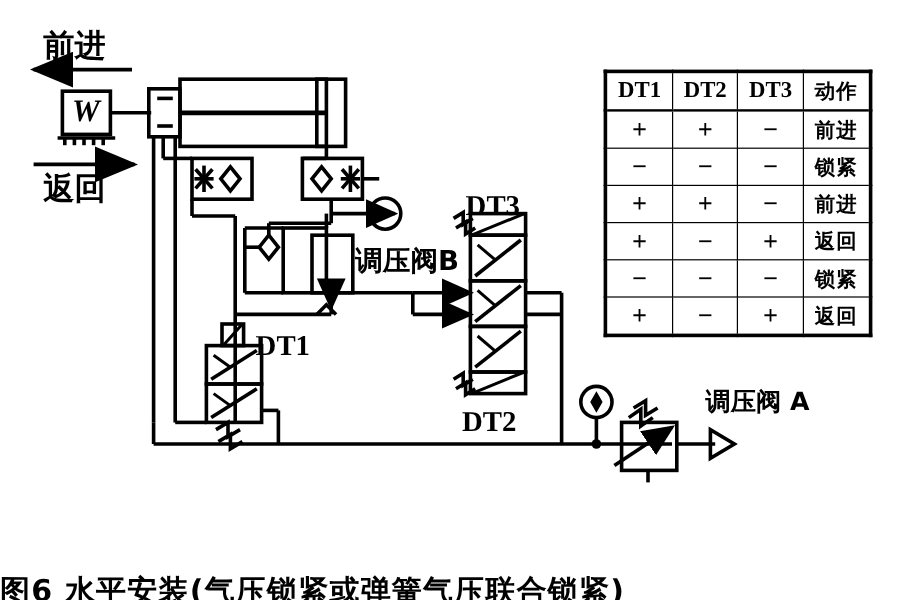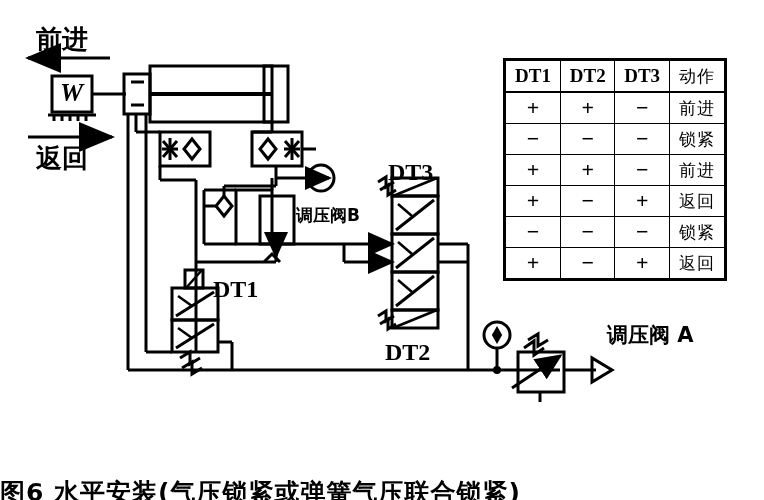--- a/index.html
+++ b/index.html
@@ -62,21 +62,21 @@
     font-size: 19px;
     color: #000;
   }
   #truth-table thead th {
     font-size: 19px;
     height: 30px;
     border-bottom: 2.5px solid #000;
   }
   #truth-table th.act, #truth-table td.act {
     font-family: "DejaVu Sans", "Liberation Sans", sans-serif;
-    font-weight: normal;
+    font-weight: bold;
     font-size: 17px;
     letter-spacing: 1px;
   }
   #truth-table td.sign {
     font-size: 22px;
   }
   .caption {
     position: absolute;
     left: 0;
     top: 440px;
@@ -302,23 +302,23 @@
   <span class="lbl cn" style="left:36px; top:145px; font-size:26px;">返回</span>
 
   <span class="lbl lat" style="left:60px; top:80px; font-size:26px; font-style:italic;">W</span>
 
   <span class="lbl lat" style="left:213px; top:277px; font-size:24px;">DT1</span>
 
   <span class="lbl lat" style="left:385px; top:340px; font-size:24px;">DT2</span>
 
   <span class="lbl lat" style="left:388px; top:160px; font-size:24px;">DT3</span>
 
-  <span class="lbl cn" style="left:296px; top:207px; font-size:17px;text-align:right;">调压阀B</span>
-
-  <span class="lbl cn" style="left:607px; top:325px; font-size:21px;text-align:center;">调压阀 A</span>
+  <span class="lbl cn" style="left:296px; top:207px; font-size:23px;text-align:right;">调压阀B</span>
+
+  <span class="lbl cn" style="left:588px; top:325px; font-size:21px;text-align:center;">调压阀 A</span>
 
   <table id="truth-table">
     <thead>
       <tr>
         <th>DT1</th>
         <th>DT2</th>
         <th>DT3</th>
         <th class="act">动作</th>
       </tr>
     </thead>

